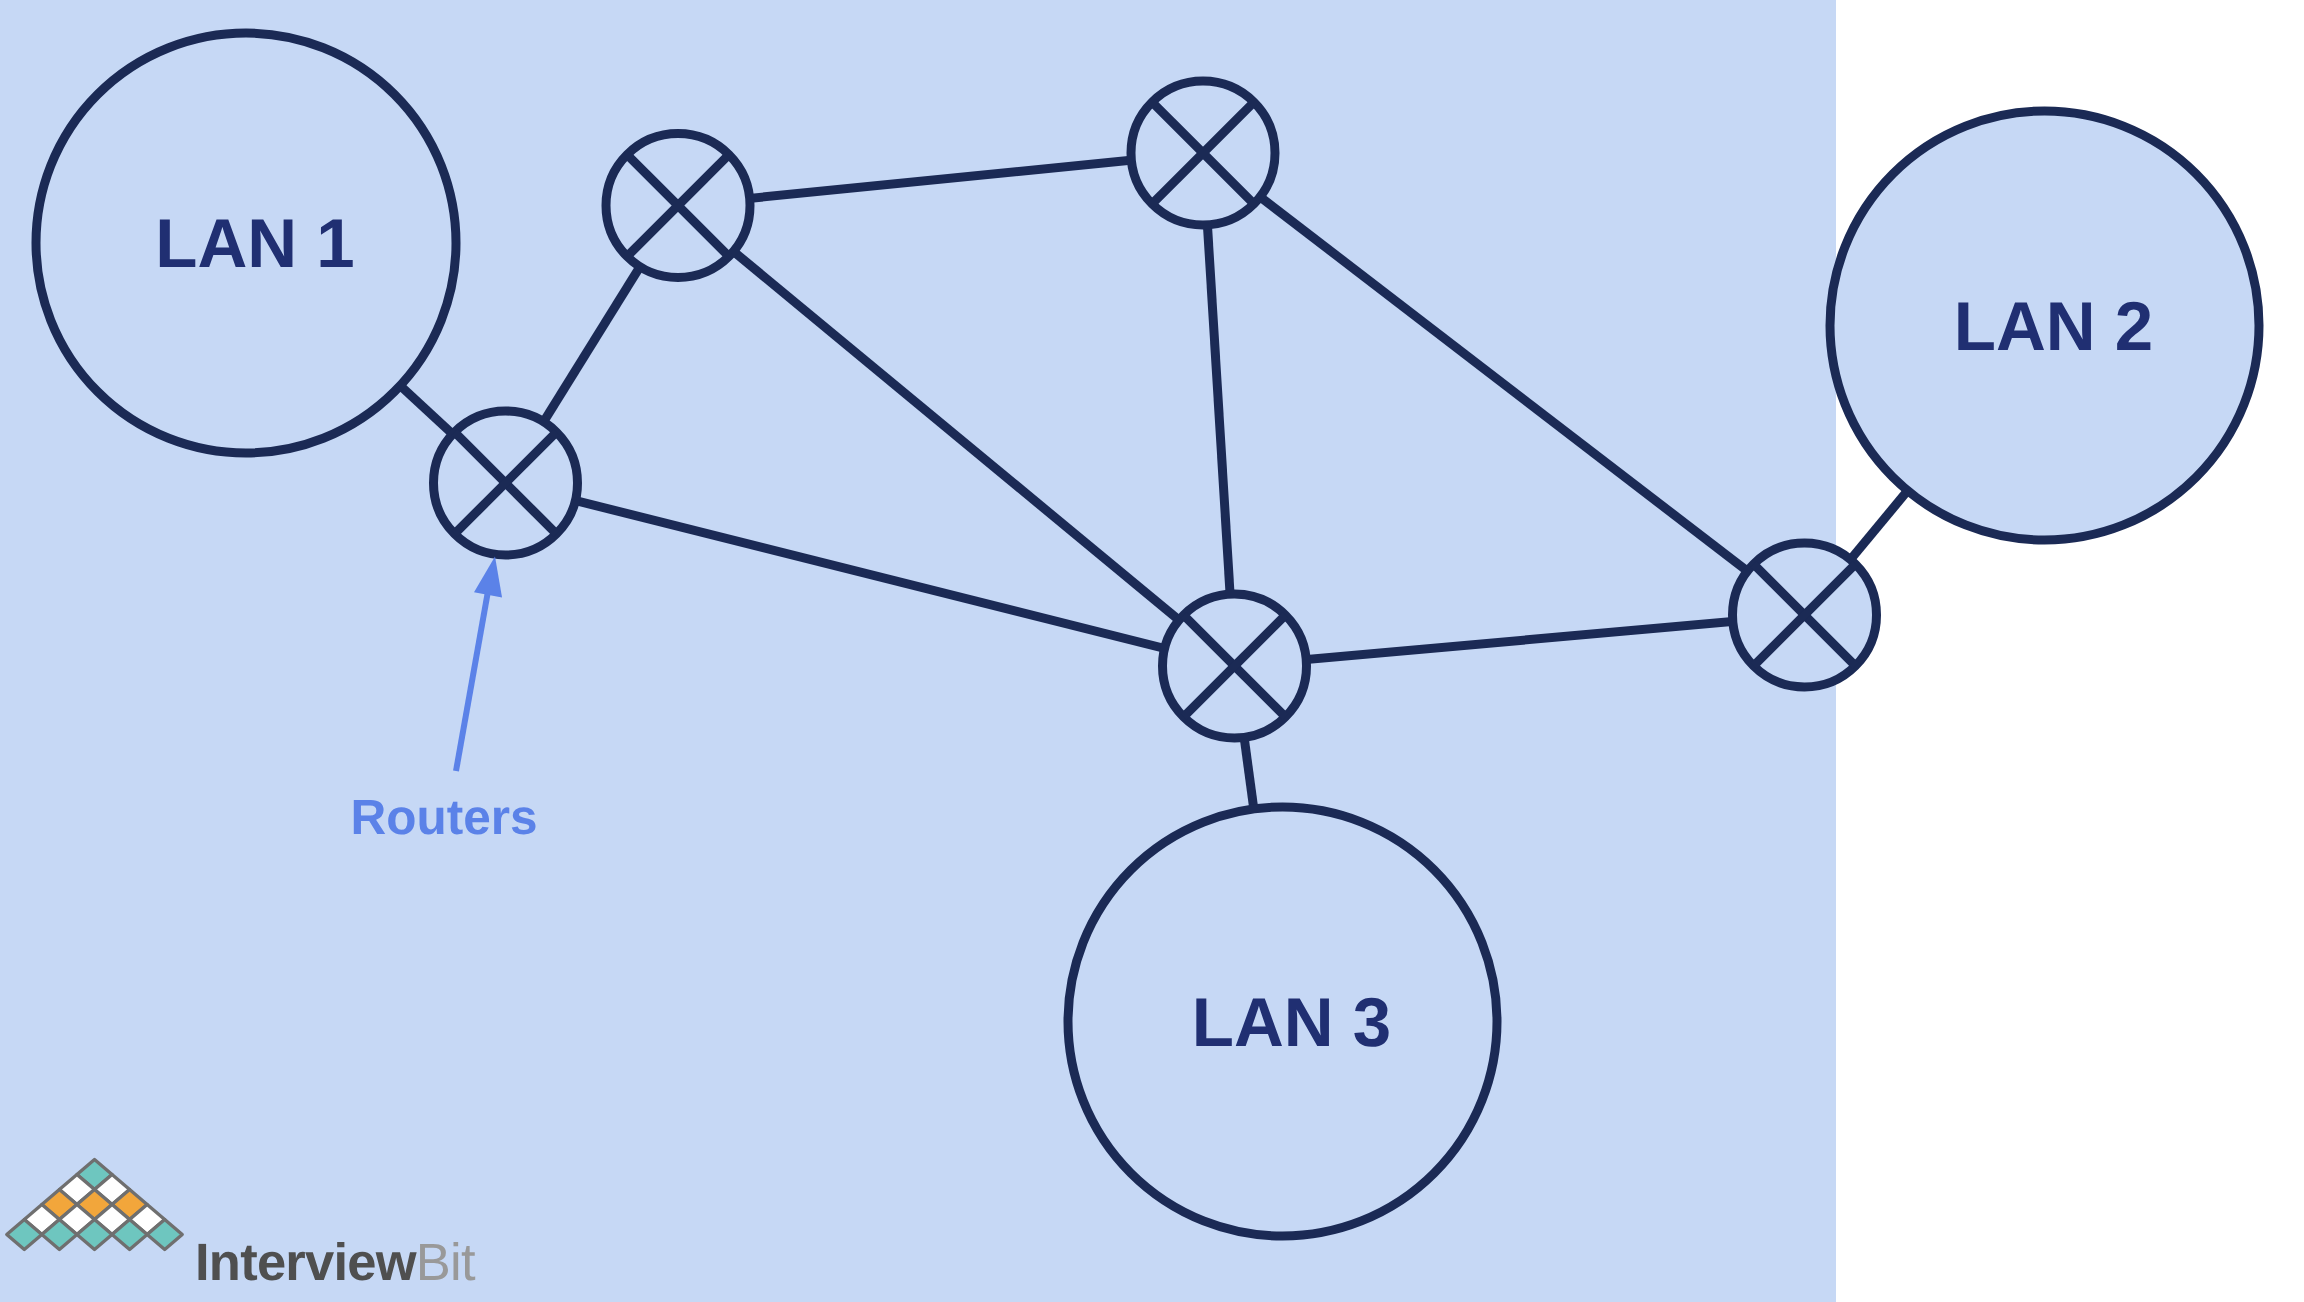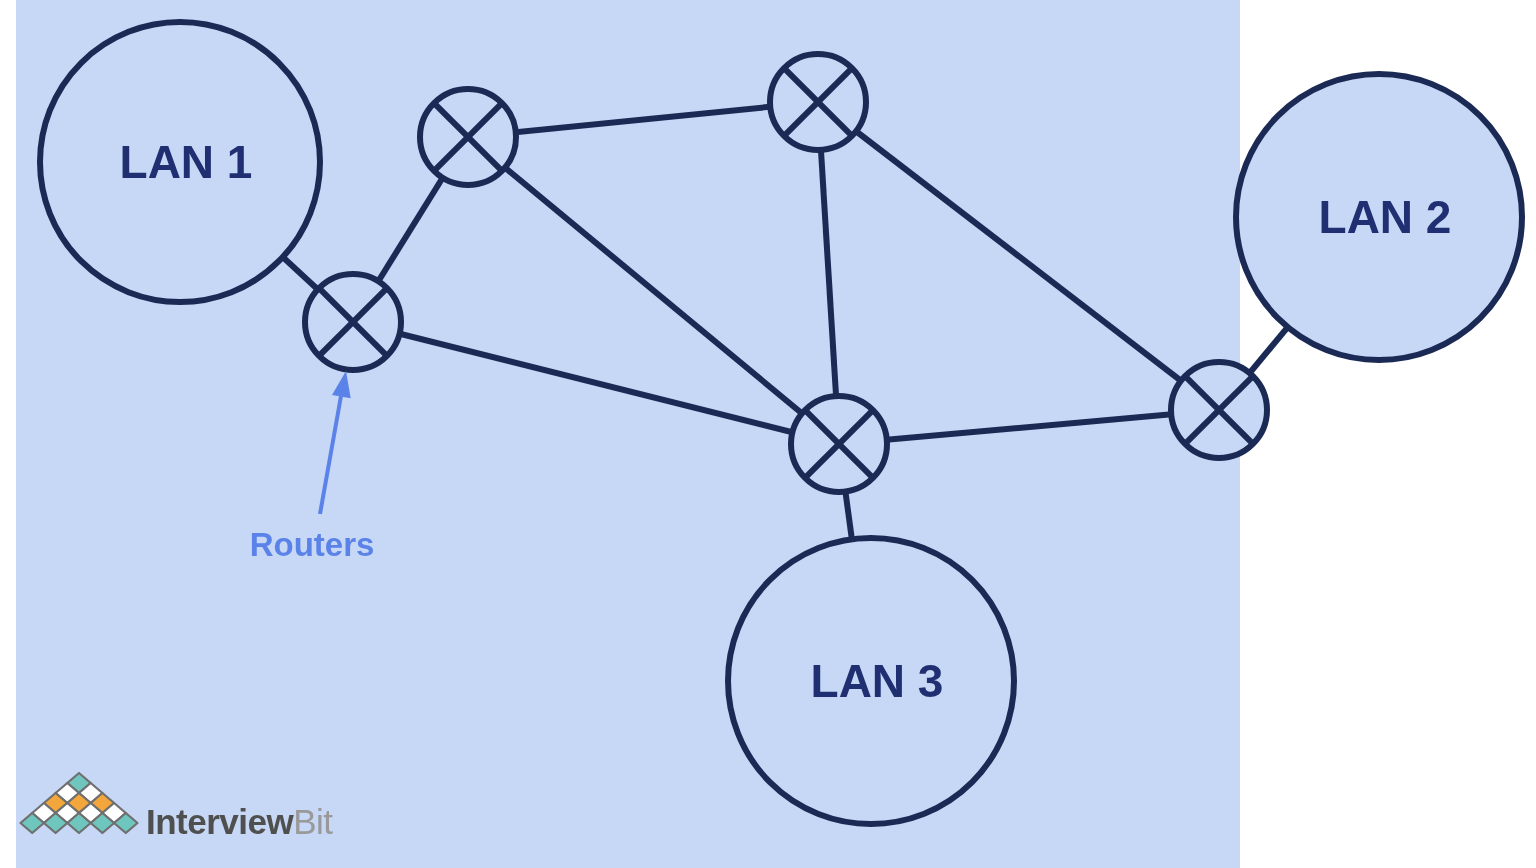--- a/index.html
+++ b/index.html
@@ -1,23 +1,23 @@
 <!DOCTYPE html>
 <html><head>
 <meta charset="utf-8">
 <style>
   html, body { margin: 0; padding: 0; }
   body { width: 1536px; height: 868px; overflow: hidden; font-family: "Liberation Sans", sans-serif; }
-  #canvas { position: relative; width: 1224px; height: 868px; margin-left: 16px; }
+  #canvas { position: relative; width: 1224px; height: 868px; }
   #net { position: absolute; left: 0; top: 0; }
   #net text { font-family: "Liberation Sans", sans-serif; }
   .logo {
     position: absolute;
     left: 130px;
-    top: 804px;
+    top: 824px;
     font-size: 35px;
     line-height: 1;
     letter-spacing: -0.5px;
     white-space: nowrap;
   }
   .logo-b { font-weight: 700; }
   .logo-l { font-weight: 400; }
 </style>
 </head>
 <body>

